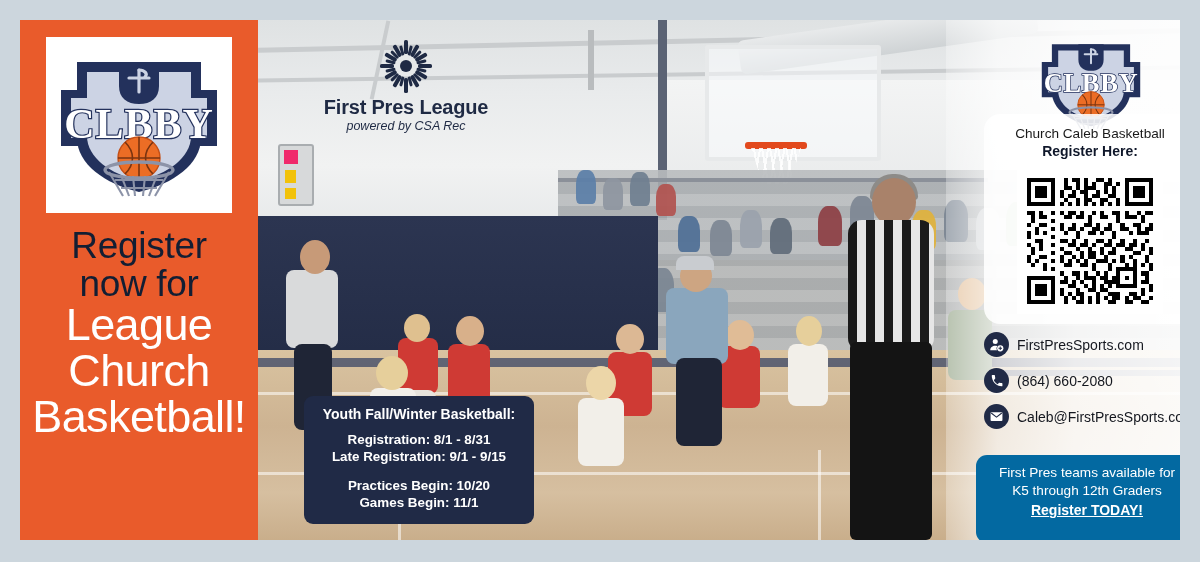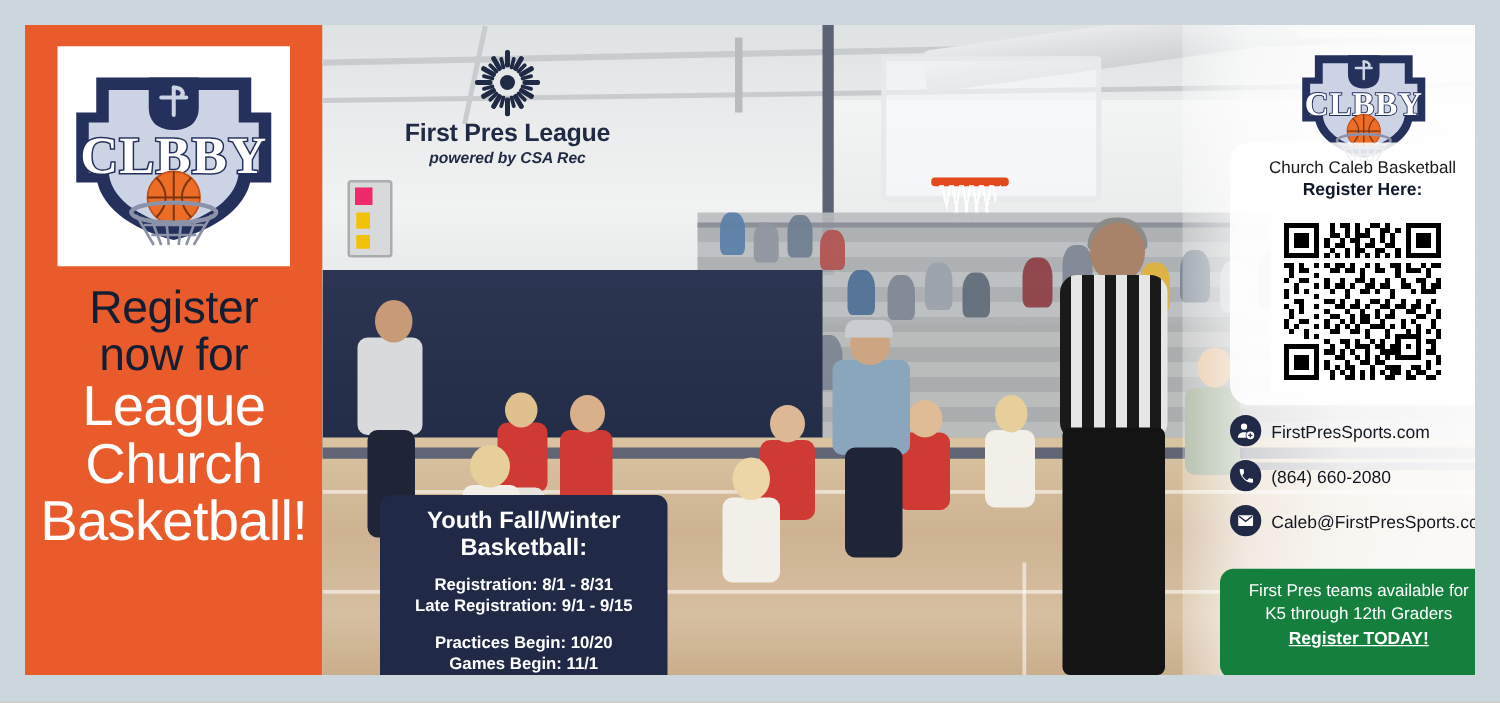--- a/index.html
+++ b/index.html
@@ -76,29 +76,29 @@
     background:radial-gradient(circle at 35% 32%,#f08a3c,#d2571c);}
   .ph-scoreboard{position:absolute;left:20px;top:124px;width:32px;height:58px;
     background:#d7d9da;border:2px solid #a9adb0;border-radius:3px;}
   .ph-sb-red{position:absolute;left:26px;top:130px;width:14px;height:14px;background:#f0296b;}
   .ph-sb-y1{position:absolute;left:27px;top:150px;width:11px;height:13px;background:#f2c20a;}
   .ph-sb-y2{position:absolute;left:27px;top:168px;width:11px;height:11px;background:#f2c20a;}
 
   
   .fps{position:absolute;left:48px;top:20px;width:200px;text-align:center;}
   .fps-name{color:#1f2a44;font-size:20px;font-weight:bold;letter-spacing:-.2px;line-height:1.1;}
-  .fps-sub{color:#1f2a44;font-size:12.5px;font-style:italic;font-weight:bold;margin-top:1px;}
+  .fps-sub{color:#1f2a44;font-size:12.5px;font-style:italic;font-weight:normal;margin-top:1px;}
 
   
   .info-box{
     position:absolute;left:46px;top:376px;width:210px;
     background:#202a46;border-radius:9px;padding:10px 10px 12px;
     text-align:center;color:#fff;
   }
-  .info-title{font-size:19px;font-weight:bold;margin-bottom:9px;}
+  .info-title{font-size:14px;font-weight:bold;margin-bottom:9px;}
   .info-line{font-size:13.4px;font-weight:bold;line-height:1.28;}
   .info-gap{height:12px;}
 
   
   .right-panel{
     position:absolute;left:688px;top:0;width:234px;height:520px;
     background:linear-gradient(90deg,rgba(255,255,255,.30) 0%,rgba(255,255,255,.72) 22%,rgba(255,255,255,.88) 55%,rgba(255,255,255,.93) 100%);
   }
   .rp-card{
     position:absolute;left:726px;top:94px;width:196px;
@@ -114,21 +114,21 @@
 
   .contacts{position:absolute;left:726px;top:312px;width:210px;}
   .c-row{display:flex;align-items:center;margin-bottom:11px;}
   .c-ico{width:25px;height:25px;border-radius:50%;background:#202a46;flex:0 0 25px;
     display:flex;align-items:center;justify-content:center;margin-right:8px;}
   .c-ico svg{display:block;}
   .c-txt{color:#14171f;font-size:14px;white-space:nowrap;}
 
   .avail-box{
     position:absolute;left:718px;top:435px;width:206px;
-    background:#15803d;border-radius:11px;padding:9px 8px 25px;
+    background:#0369a1;border-radius:11px;padding:9px 8px 25px;
     text-align:center;color:#fff;
   }
   .av-line{font-size:13.6px;line-height:1.3;}
   .av-bold{font-size:14px;font-weight:bold;margin-top:3px;text-decoration:underline;}
 
   
   .clbby-top-right{position:absolute;left:780px;top:12px;width:106px;height:104px;}
 </style>
 </head>
 <body>

